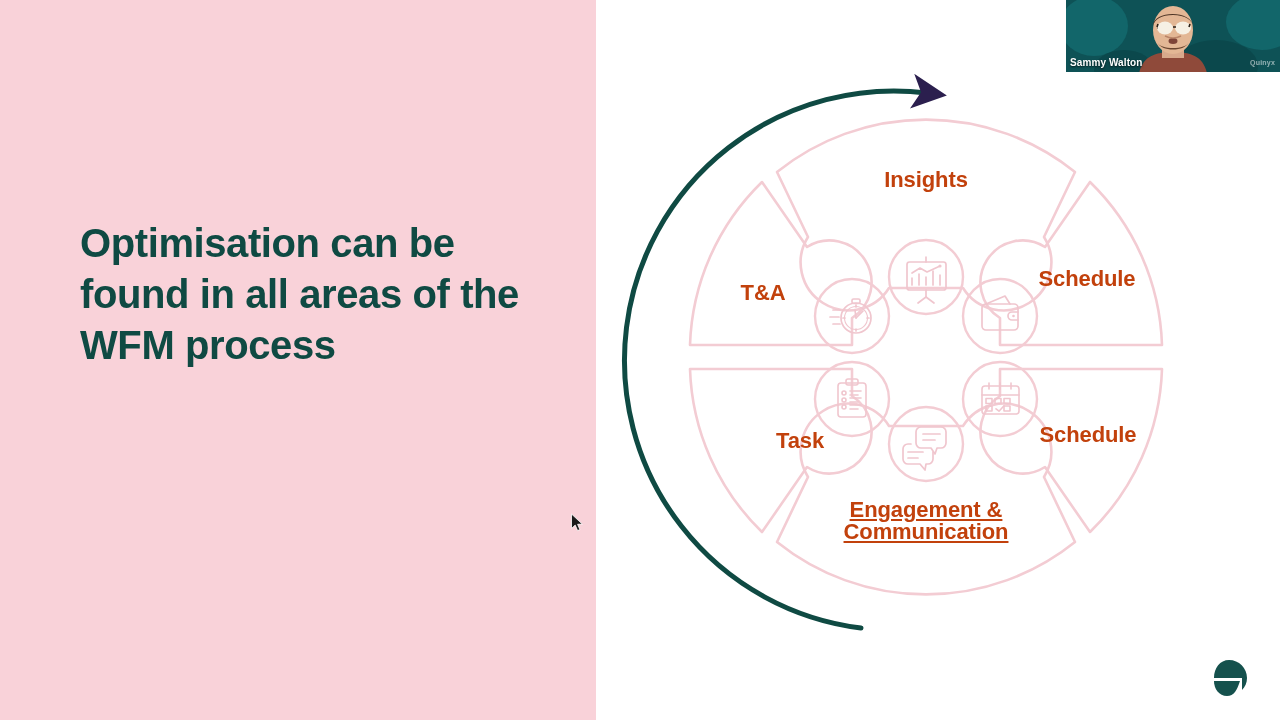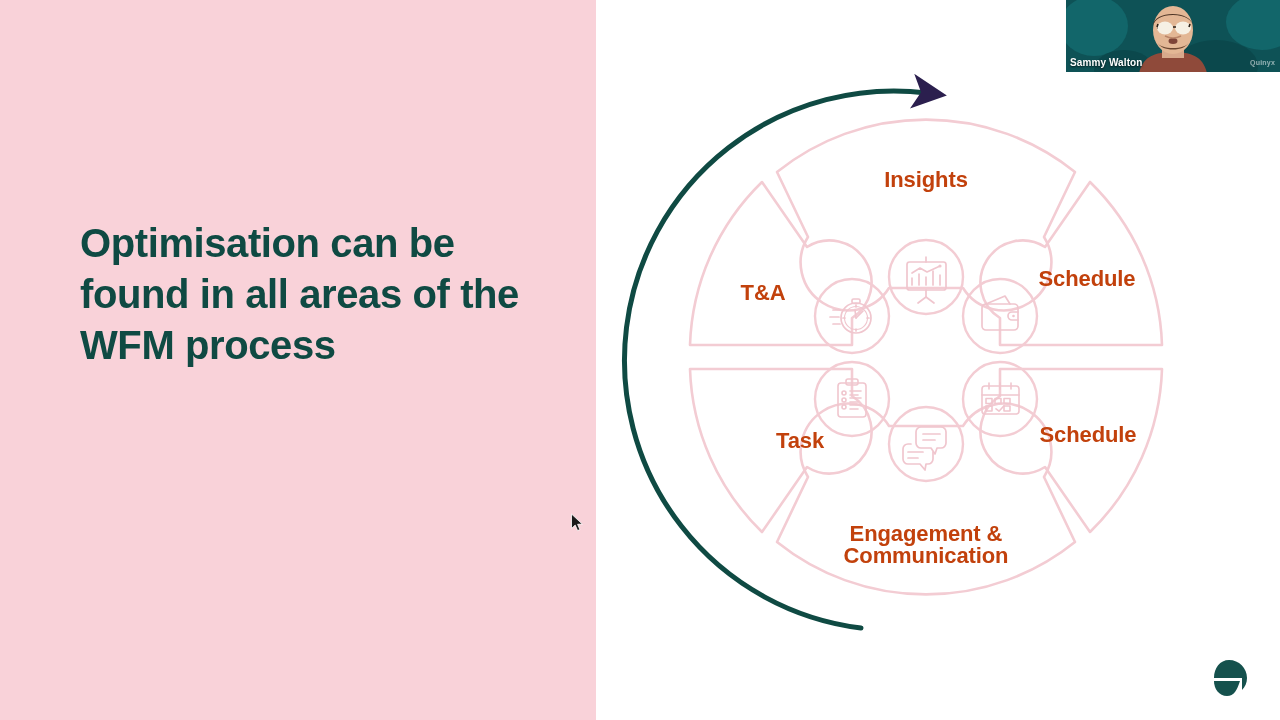--- a/index.html
+++ b/index.html
@@ -62,21 +62,21 @@
     font-size:22px;
     line-height:22px;
     letter-spacing:-0.1px;
     white-space:pre-line;
     text-align:center;
     transform:translate(-50%,-50%);
   }
   #label-insights   { left:330px; top:180px; }
   #label-forecast   { left:491px; top:279px; }
   #label-schedule   { left:492px; top:435px; }
-  #label-engagement { left:330px; top:545px; }
+  #label-engagement { left:330px; top:521px;text-decoration:underline; }
   #label-task       { left:168px; top:441px;margin-left:36px; }
   #label-ta         { left:167px; top:293px; }
 
   
   #logo {
     position:absolute;
     left:1206px; top:656px;
     width:46px; height:46px;
   }
   #logo svg { display:block; }

